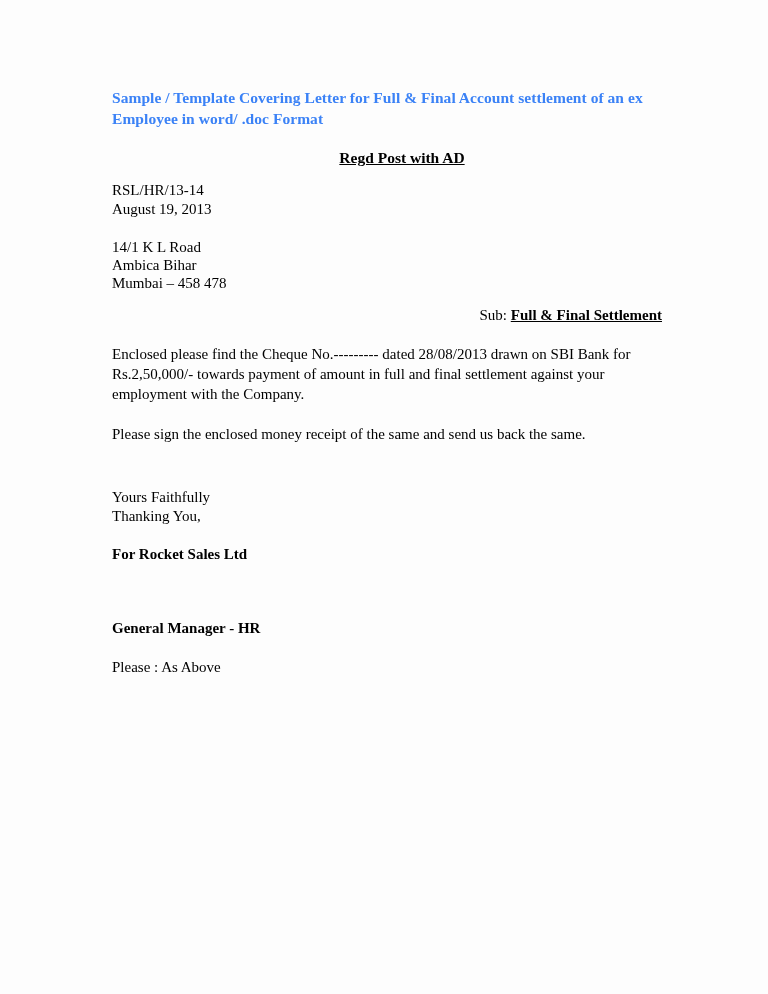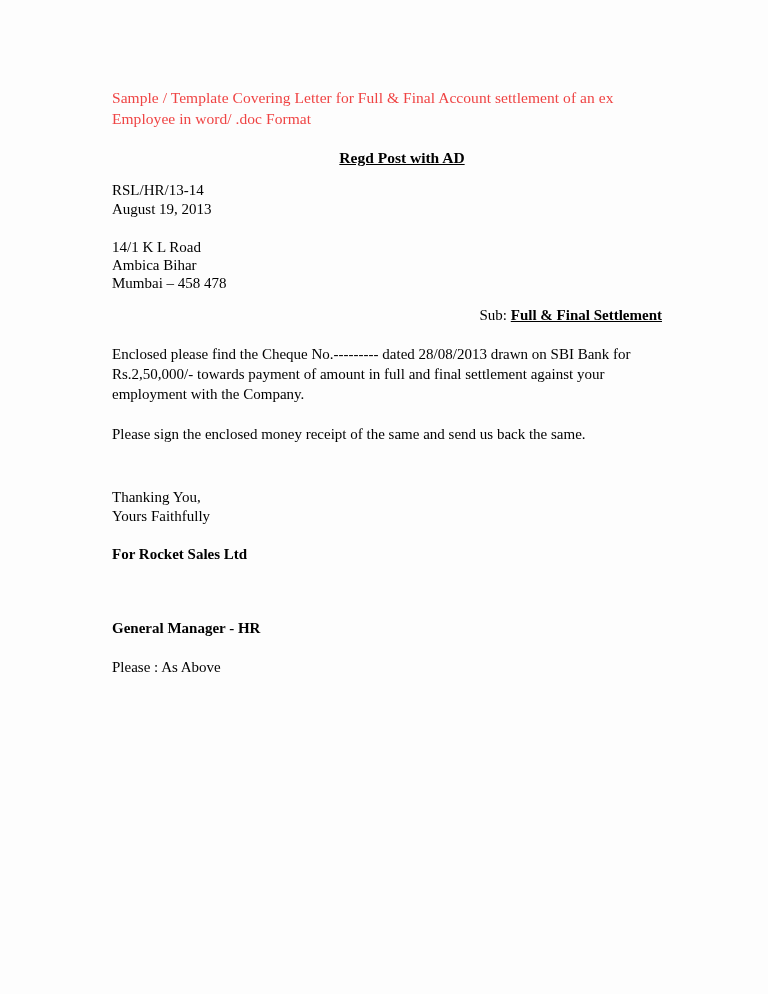--- a/index.html
+++ b/index.html
@@ -25,22 +25,22 @@
 
   
   .content {
     position: absolute;
     left: 112px;
     top: 88px;
     width: 550px;
   }
 
   .heading {
-    color: #ef4444;
-    font-weight: normal;
+    color: #3b82f6;
+    font-weight: bold;
     font-size: 15.5px;
     line-height: 1.33;
     letter-spacing: 0.05px;
     margin: 0;
   }
 
   .regd {
     text-align: center;
     font-weight: bold;
     font-size: 15.5px;
@@ -134,23 +134,23 @@
     <div class="spacer-md"></div>
 
     <p class="para">Enclosed please find the Cheque No.--------- dated 28/08/2013 drawn on SBI Bank for Rs.2,50,000/- towards payment of amount in full and final settlement against your employment with the Company.</p>
 
     <div class="spacer-md"></div>
 
     <p class="para">Please sign the enclosed money receipt of the same and send us back the same.</p>
 
     <div class="spacer-xl"></div>
 
+    <p class="line">Yours Faithfully</p>
+
     <p class="line">Thanking You,</p>
-
-    <p class="line">Yours Faithfully</p>
 
     <div class="spacer-md"></div>
 
     <p class="bold-line">For Rocket Sales Ltd</p>
 
     <div style="height:56px"></div>
 
 
     <p class="bold-line">General Manager - HR</p>
 

